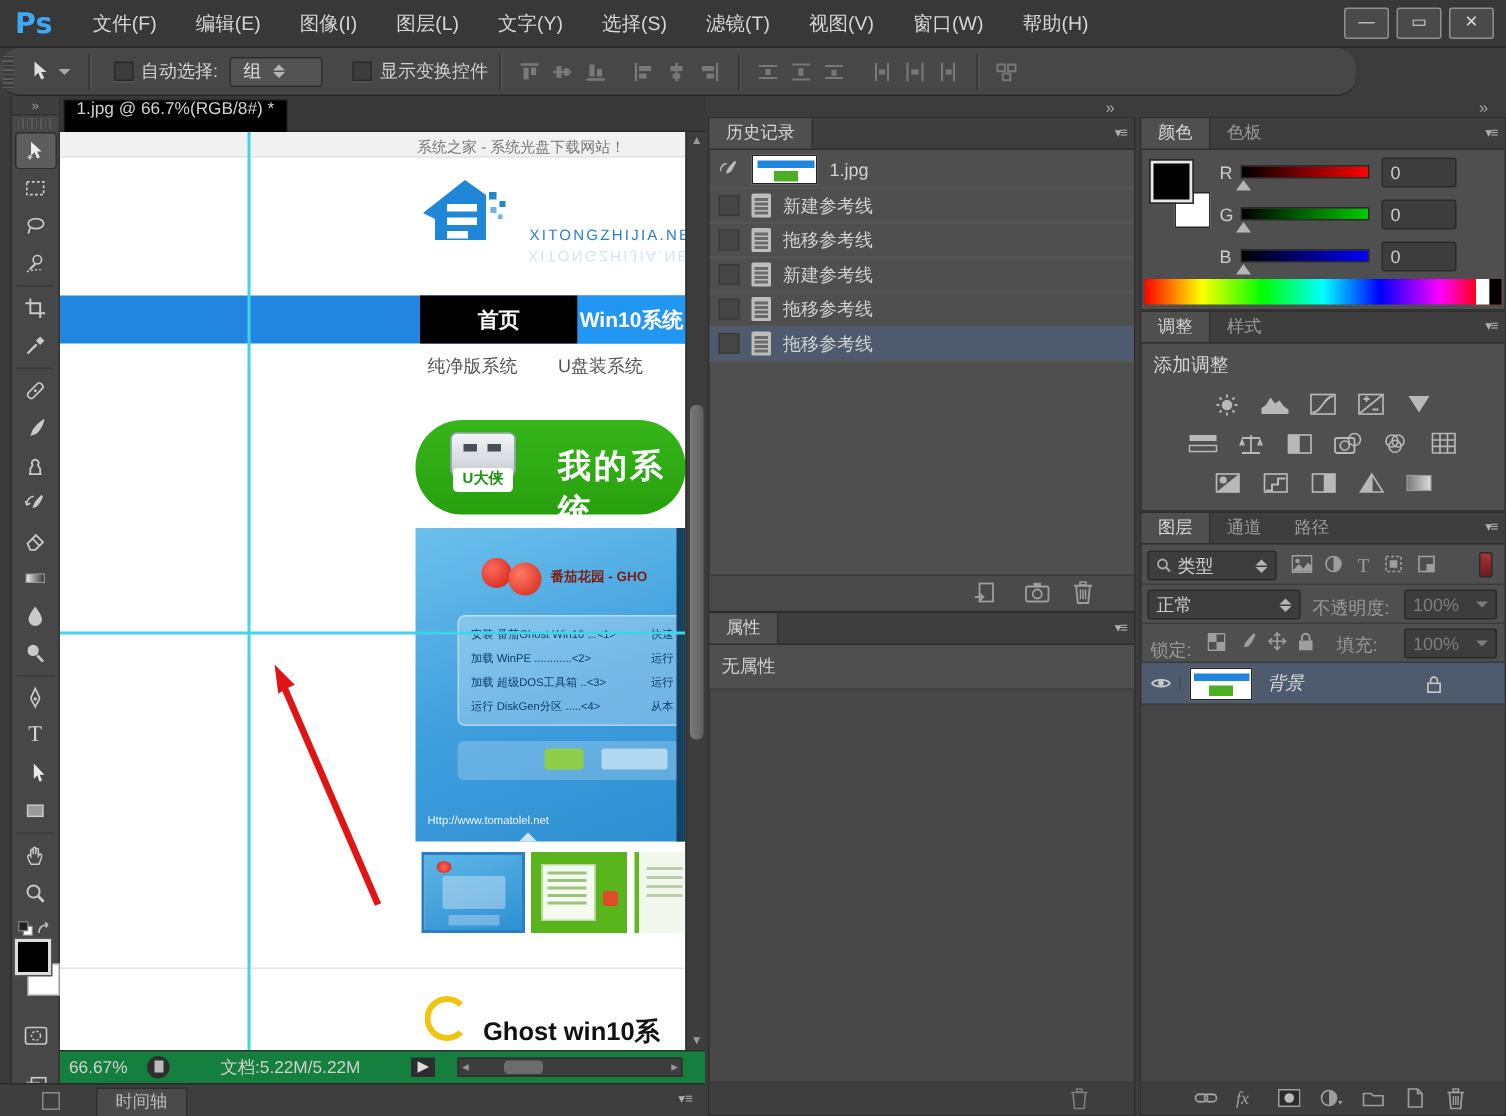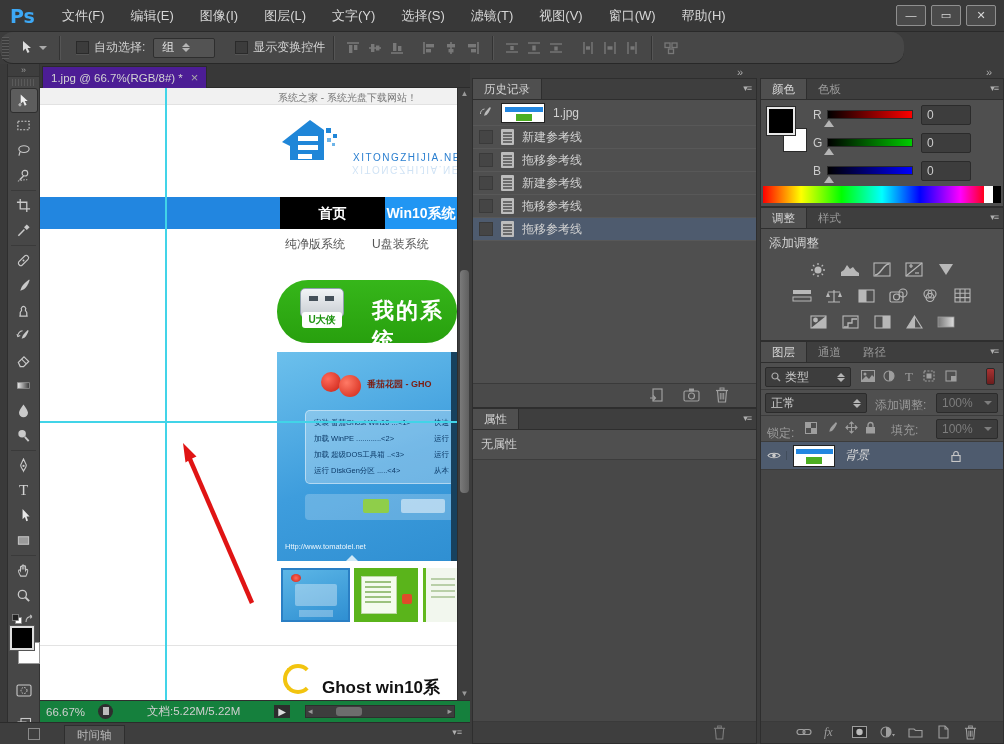--- a/index.html
+++ b/index.html
@@ -26,21 +26,21 @@
   .optlabel{color:#d0d0d0;font-size:12px;}
   
   .toolbar{position:absolute;left:8px;top:64px;width:32px;height:680px;background:#474747;border-right:1px solid #333;}
   .tb-head{height:13px;background:#3e3e3e;color:#9a9a9a;font-size:9px;text-align:center;line-height:12px;border-bottom:1px solid #333;}
   .tb-grip{height:7px;background:repeating-linear-gradient(90deg,#5a5a5a 0 1px,#474747 1px 3px);margin:2px 4px;}
   .tool{width:28px;height:25px;margin:0 auto;display:flex;align-items:center;justify-content:center;color:#c9c9c9;border-radius:3px;}
   .tool.sel{background:#5d5d5d;box-shadow:inset 0 0 0 1px #2e2e2e;color:#f0f0f0;}
   .toolsep{height:1px;background:#3a3a3a;margin:2px 3px;}
   
   .tabbar{position:absolute;left:40px;top:64px;width:430px;height:24px;background:#383838;border-bottom:1px solid #2b2b2b;}
-  .doctab{position:absolute;left:2px;top:2px;height:22px;background:#4c1d95;border:1px solid #2b2b2b;border-bottom:none;display:flex;align-items:center;padding:0 8px;gap:8px;color:#d2d2d2;font-size:11.5px;}
+  .doctab{position:absolute;left:2px;top:2px;height:22px;background:#000000;border:1px solid #2b2b2b;border-bottom:none;display:flex;align-items:center;padding:0 8px;gap:8px;color:#d2d2d2;font-size:11.5px;flex-direction:column;}
   .canvas{position:absolute;left:40px;top:88px;width:417px;height:612px;background:#fff;overflow:hidden;}
   .vscroll{position:absolute;left:457px;top:88px;width:13px;height:612px;background:#3d3d3d;border-left:1px solid #2e2e2e;}
   .vthumb{position:absolute;left:2px;top:182px;width:9px;height:223px;background:linear-gradient(90deg,#7a7a7a,#5f5f5f);border-radius:4px;}
   .scrollarrow{position:absolute;left:0;width:13px;height:12px;color:#999;font-size:8px;text-align:center;line-height:12px;}
   .statusbar{position:absolute;left:40px;top:700px;width:430px;height:22px;background:#15803d;border-top:1px solid #2e2e2e;display:flex;align-items:center;font-size:11.5px;color:#d0d0d0;}
   .hscroll{position:absolute;left:265px;top:4px;width:150px;height:13px;background:#3d3d3d;border:1px solid #2e2e2e;}
   .hthumb{position:absolute;left:30px;top:1px;width:26px;height:9px;background:#6d6d6d;border-radius:3px;}
   .timeline{position:absolute;left:0px;top:722px;width:470px;height:22px;background:#3e3e3e;border-top:1px solid #2b2b2b;}
   .tl-tab{position:absolute;left:64px;top:2px;height:20px;background:#4a4a4a;border:1px solid #2e2e2e;border-bottom:none;padding:0 12px;line-height:19px;color:#b8b8b8;font-size:11.5px;}
   
@@ -776,21 +776,21 @@
     </div>
 
     <div style="position:relative;height:26px;border-bottom:1px solid #3c3c3c;">
       <div class="abs combow" style="left:4px;top:3px;width:102px;">
         <span style="color:#ccc;">正常</span>
         <span class="stepper">
             <span class="tri-up"></span>
             <span class="tri-dn"></span>
           </span>
       </div>
-      <span class="abs" style="left:114px;top:7px;color:#9a9a9a;">添加调整:</span>
+      <span class="abs" style="left:114px;top:7px;color:#9a9a9a;">不透明度:</span>
       <div class="abs combow" style="left:175px;top:3px;width:62px;color:#7d7d7d;">
         <span>100%</span>
         <span class="tri-dn" style="border-top-color:#7d7d7d;"></span>
       </div>
     </div>
 
     <div style="position:relative;height:26px;border-bottom:1px solid #3c3c3c;">
       <span class="abs" style="left:6px;top:9px;color:#9a9a9a;">锁定:</span>
       <span class="abs iconbtn" style="left:44px;top:6px;">
           <svg width="12" height="12" viewBox="0 0 12 12">

